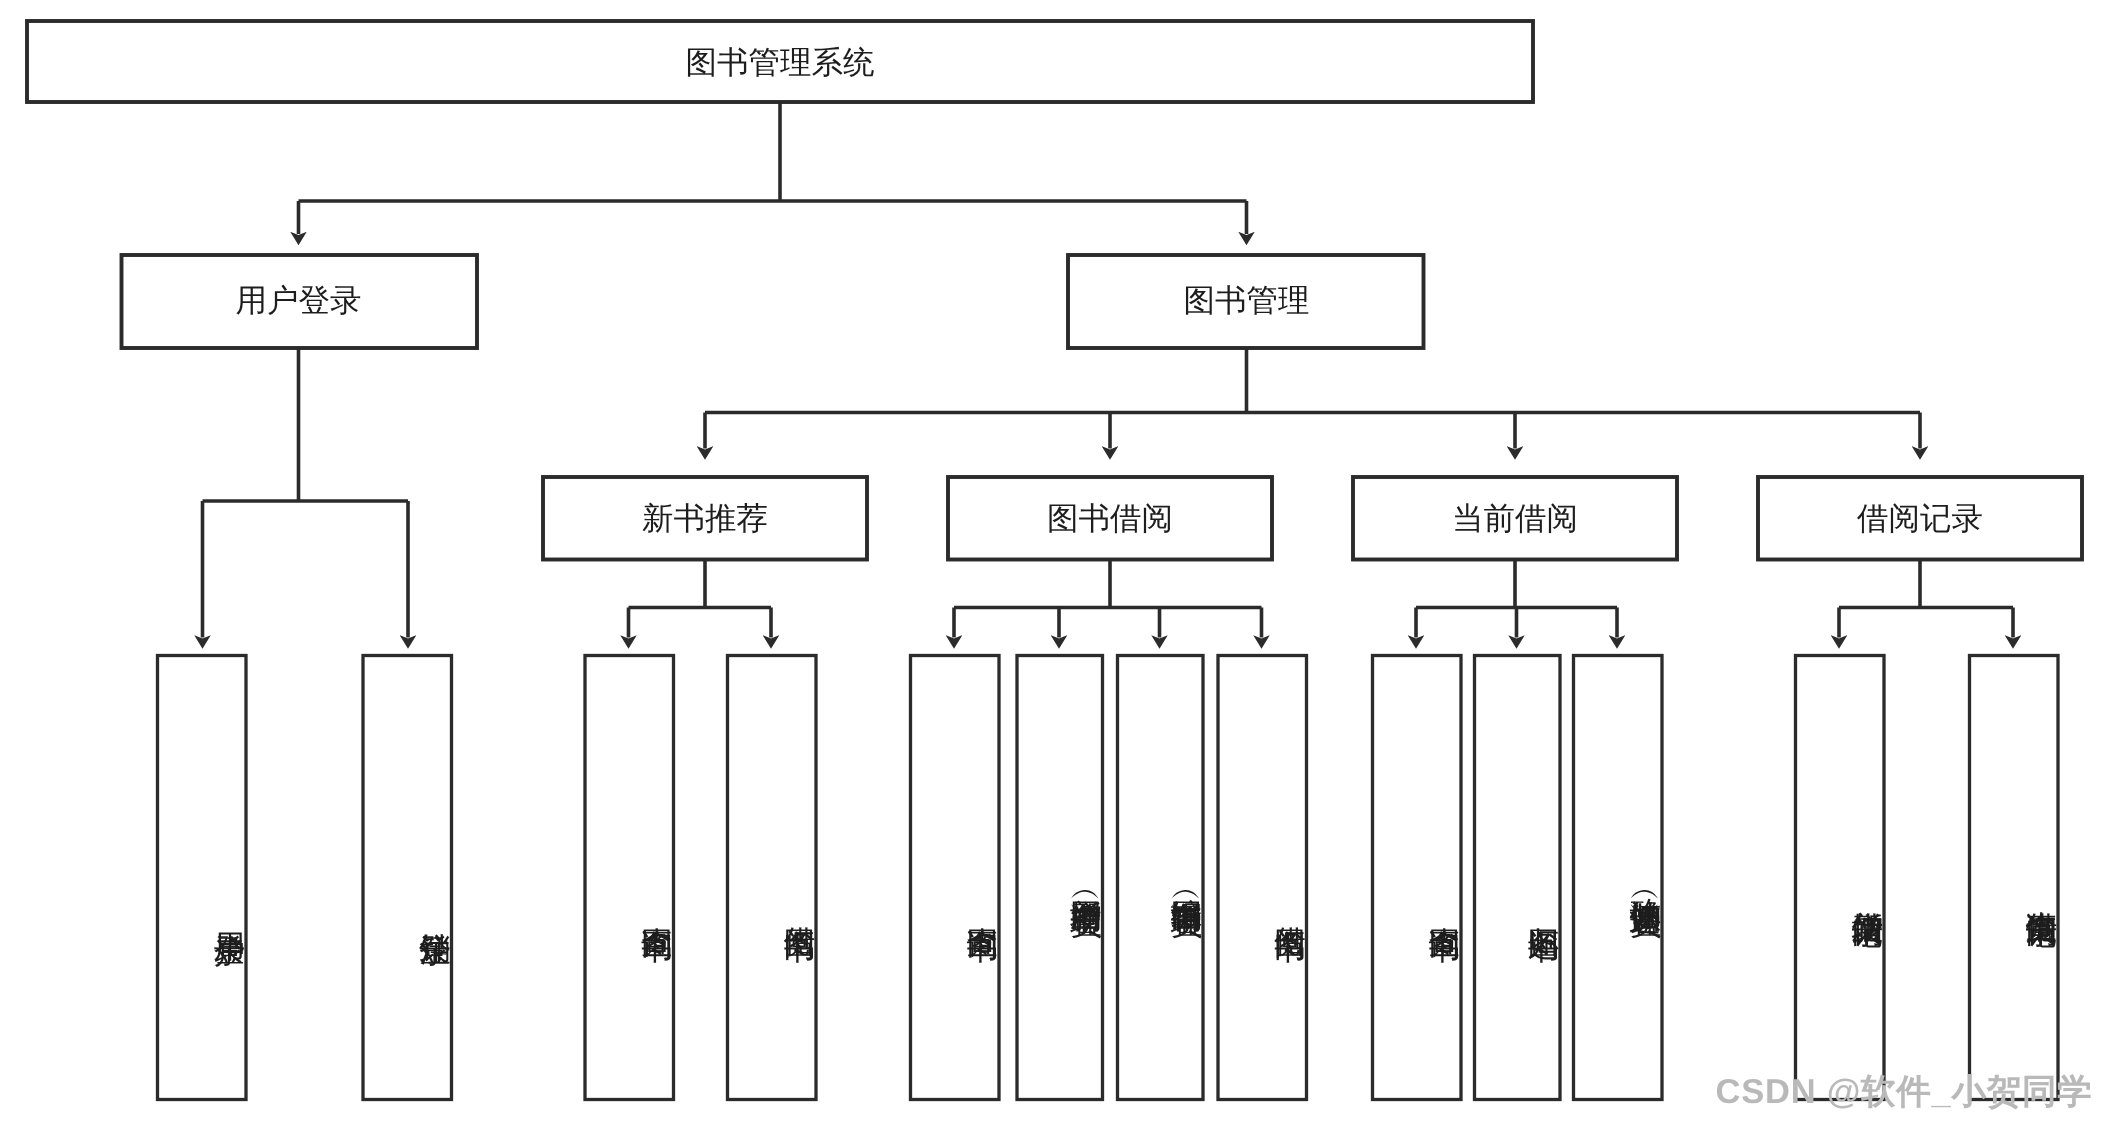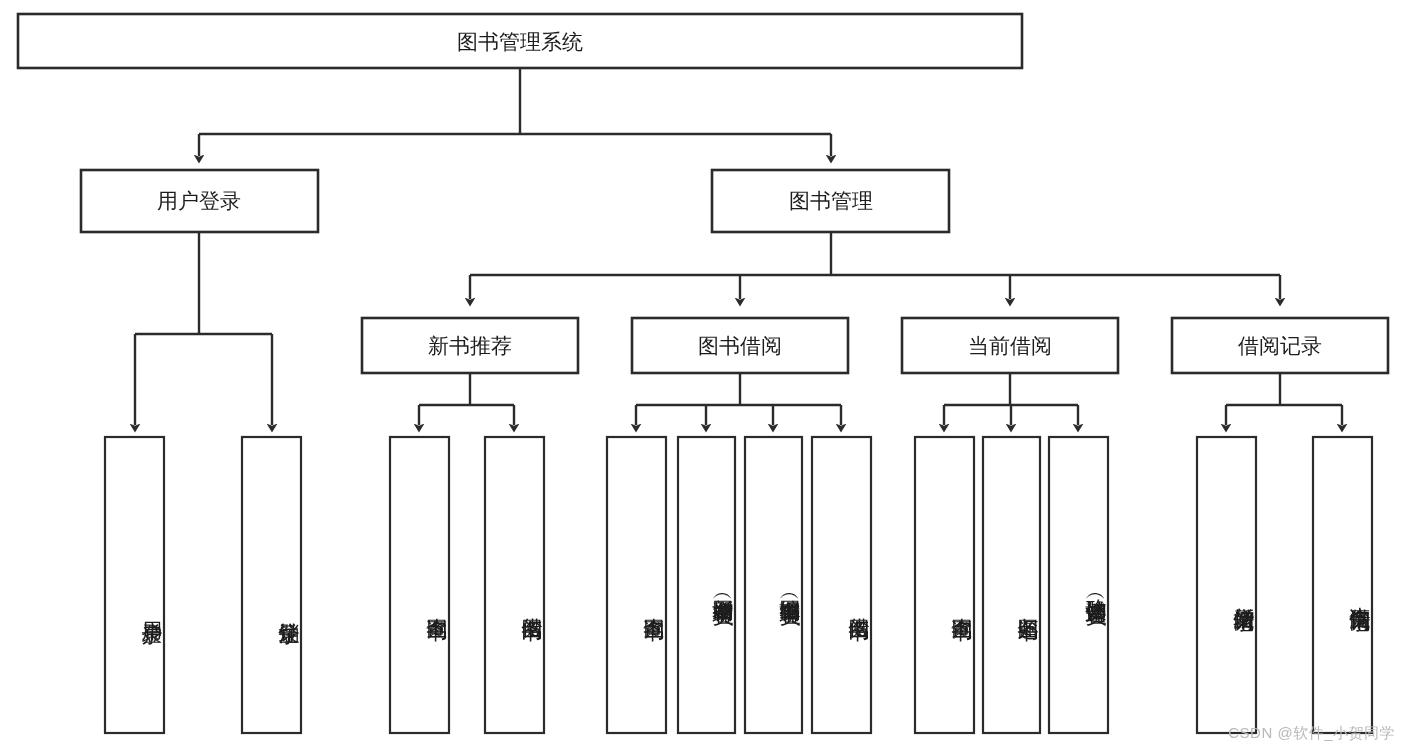--- a/index.html
+++ b/index.html
@@ -64,24 +64,25 @@
     align-items: flex-start;
     justify-content: center;
     white-space: nowrap;
     pointer-events: none;
   }
   .watermark {
     position: absolute;
     right: 10px;
     bottom: 4px;
     font-family: "Liberation Sans", "DejaVu Sans", sans-serif;
-    font-size: 15px;
+    font-size: 23px;
     color: #b9b9b9;
     letter-spacing: 0.5px;
     white-space: nowrap;
+    font-weight: bold;
   }
 </style>
 </head>
 <body>
 
 <div id="canvas">
 
   <svg class="diagram" viewBox="0 0 1405 747">
     <defs>
       <marker id="arrowhead" markerWidth="9" markerHeight="11" refX="1.5" refY="5.5" orient="auto" markerUnits="userSpaceOnUse">

